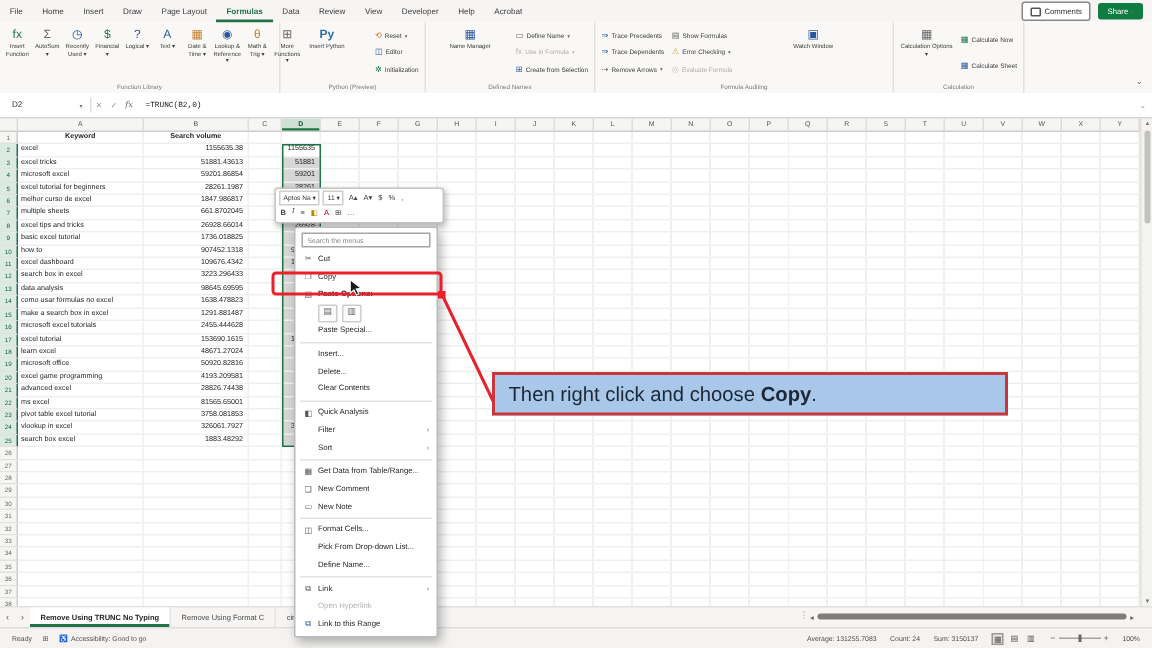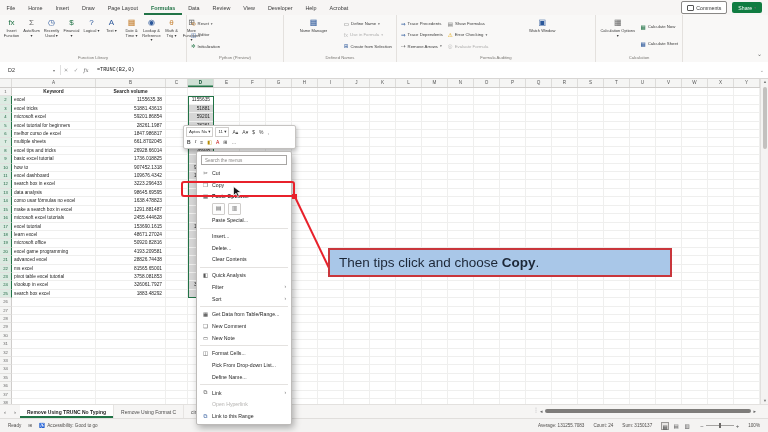--- a/index.html
+++ b/index.html
@@ -205,20 +205,24 @@
           </div>
           <div class="rbig">
             <div class="ric c-gray">⊞</div>
             <div class="rlb">More Functions ▾</div>
           </div>
         </div>
         <div class="rg-label">Function Library</div>
       </div>
       <div class="rgroup" style="width: 96px;">
         <div class="rg-items">
+          <div class="rbig">
+            <div class="ric c-py">Py</div>
+            <div class="rlb">Insert Python</div>
+          </div>
           <div class="rsmallcol">
             <div class="rsmall">
               <span class="ric c-orange">⟲</span>
               <span>Reset</span>
               <span class="caret">▾</span>
             </div>
             <div class="rsmall">
               <span class="ric c-blue">◫</span>
               <span>Editor</span>
             </div>
@@ -785,21 +789,21 @@
   <div class="copy-box"></div>
   <svg class="callout" width="768" height="432">
     <rect x="292" y="194" width="5" height="5" fill="#e8212b"></rect>
     <line x1="295" y1="197" x2="329" y2="268" stroke="#e8212b" stroke-width="2"></line>
   </svg>
   <svg class="cursor-svg" width="9" height="12">
     <path d="M0.5 0.5 L0.5 9.5 L3 7.2 L4.6 10.6 L6.2 9.8 L4.5 6.6 L7.8 6.2 Z" fill="#1a1a1a" stroke="#fff" stroke-width="0.7"></path>
   </svg>
 
   <div class="annotation">
-    <span><span>Then tips click and choose </span><b>Copy</b><span>.</span></span>
+    <span><span>Then right click and choose </span><b>Copy</b><span>.</span></span>
   </div>
 
   <div class="sheettabs">
     <div class="stnav">‹</div>
     <div class="stnav">›</div>
     <div id="stabs">
         <div class="stab active">Remove Using TRUNC No Typing</div>
         <div class="stab">Remove Using Format C</div>
         <div class="stab">cimal</div>
       </div>

